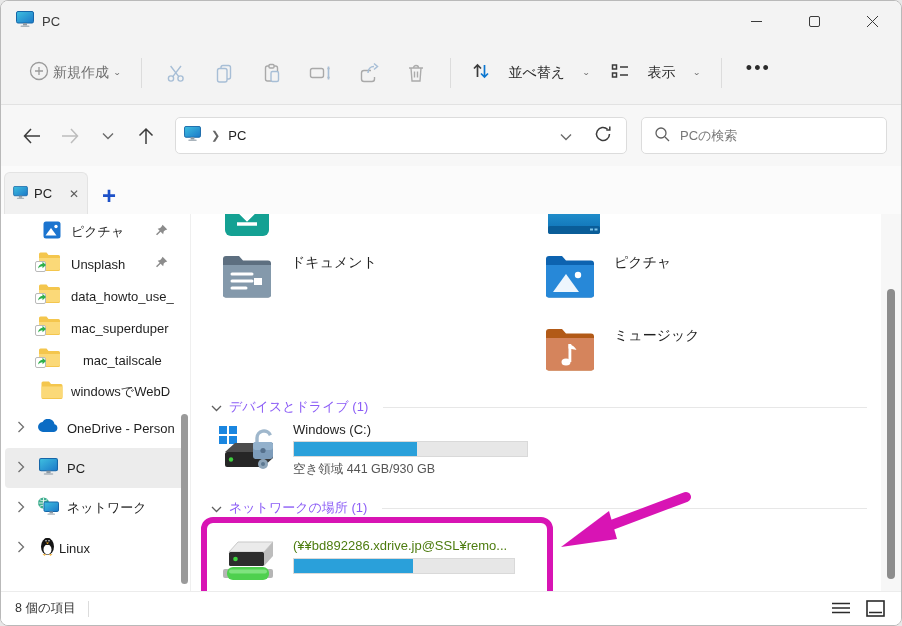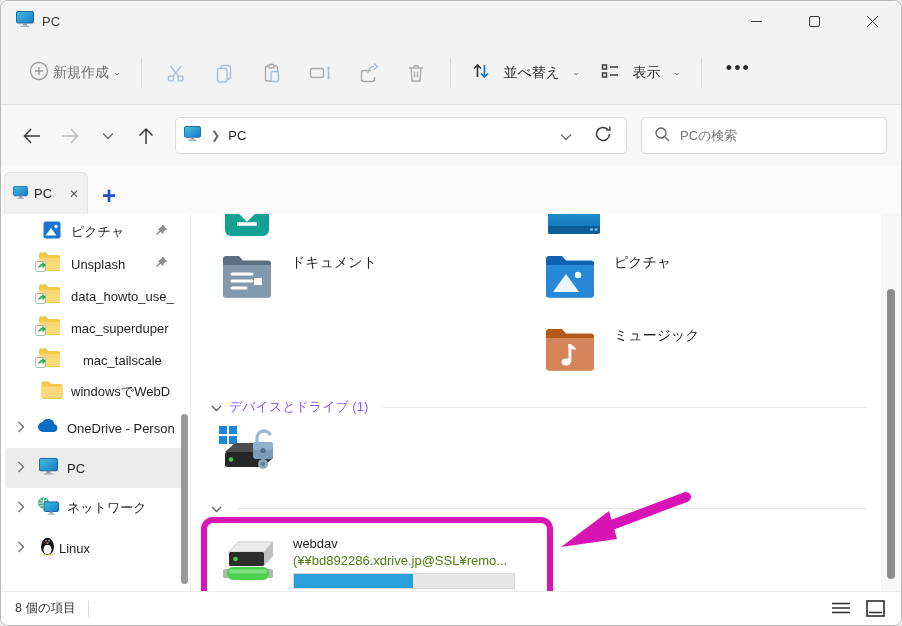--- a/index.html
+++ b/index.html
@@ -11,21 +11,21 @@
   .titlebar .app-icon { margin-left:15px; }
   .titlebar .title { margin-left:8px; font-size:13px; color:#3a3a3a; }
   .win-controls { margin-left:auto; display:flex; height:100%; }
   .win-btn { width:58px; height:100%; display:flex; align-items:center; justify-content:center; cursor:default; }
 
   
   .toolbar { height:64px; background:#f3f3f3; border-bottom:1px solid #e2e2e2; display:flex; align-items:center; flex:0 0 auto; padding:0 18px; }
   .tb-btn { display:flex; align-items:center; gap:4px; padding:8px 10px; border-radius:5px; color:#707070; font-size:14px; }
   .tb-icon-btn { width:48px; height:40px; display:flex; align-items:center; justify-content:center; border-radius:5px; }
   .tb-sep { width:1px; height:30px; background:#dcdcdc; margin:0 10px; }
-  .tb-label-btn { display:flex; align-items:center; gap:12px; padding:8px 10px; border-radius:5px; font-size:14px; color:#2b2b2b;justify-content:center; }
+  .tb-label-btn { display:flex; align-items:center; gap:17px; padding:8px 10px; border-radius:5px; font-size:14px; color:#2b2b2b;justify-content:center; }
   .chev { font-size:10px; color:#6e6e6e; transform:scaleY(.8); }
   .more-dots { font-size:18px; letter-spacing:2px; color:#2b2b2b; padding:0 14px 8px 14px; }
 
   
   .navrow { height:61px; background:#f7f7f7; display:flex; align-items:center; flex:0 0 auto; padding:0 12px; }
   .nav-btn { width:38px; height:36px; display:flex; align-items:center; justify-content:center; border-radius:5px; }
   .addressbar { height:37px; background:#fff; border:1px solid #dcdcdc; border-radius:5px; display:flex; align-items:center; margin-left:10px; width:452px; padding:0 8px; }
   .addressbar .crumb-text { font-size:13px; color:#222; margin-left:8px; }
   .crumb-sep { color:#666; font-size:11px; margin-left:10px; }
   .addr-right { margin-left:auto; display:flex; align-items:center; gap:22px; padding-right:6px; }
@@ -476,43 +476,50 @@
           <rect x="8" y="30" width="38" height="15" rx="2" fill="#262626"></rect>
           <path d="M46 45 L56 36 L56 21 L46 30 Z" fill="#383838"></path>
           <circle cx="14" cy="37.5" r="2.2" fill="#3ecf3e"></circle>
           <path d="M40 20 v-4 a7 7 0 0 1 13.4 -2.8" fill="none" stroke="#9fb7cc" stroke-width="3.4"></path>
           <rect x="36" y="20" width="20" height="17" rx="3" fill="#7d9cba"></rect>
           <rect x="36" y="20" width="20" height="8" rx="3" fill="#93b1cc"></rect>
           <circle cx="46" cy="28.5" r="2.6" fill="#55708c"></circle>
           <circle cx="46" cy="42" r="5" fill="#8fa6ba"></circle>
             <circle cx="46" cy="42" r="2" fill="#5c7890"></circle>
         </svg>
+        <div>
+          <div class="drive-name">Windows (C:)</div>
+          <div class="cap-bar">
+              <div class="cap-fill" style="width: 53%;"></div>
+            </div>
+          <div class="drive-sub">空き領域 441 GB/930 GB</div>
+        </div>
       </div>
 
       <div class="section-hdr" style="top:285px">
         <span><svg width="11" height="7" viewBox="0 0 11 7">
               <path d="M1 1 L5.5 5.5 L10 1" fill="none" stroke="#5f5f5f" stroke-width="1.3"></path>
             </svg></span>
+        <span class="sec-title">ネットワークの場所 (1)</span>
         <span class="sec-line"></span>
       </div>
 
       <div class="highlight-box">
         <div class="drive-tile" style="position:static">
           <svg width="58" height="54" viewBox="0 0 58 54">
             <path d="M8 16 L17 6 L52 6 L43 16 Z" fill="#ebebeb" stroke="#c9c9c9" stroke-width="1"></path>
             <rect x="8" y="16" width="35" height="14" rx="1.5" fill="#2d2d2d"></rect>
             <path d="M43 30 L52 20 L52 6 L43 16 Z" fill="#bdbdbd"></path>
             <circle cx="14.5" cy="23" r="2.3" fill="#3ed43e"></circle>
             <rect x="2" y="33" width="8" height="9" rx="2" fill="#b5b5b5"></rect>
             <rect x="44" y="33" width="8" height="9" rx="2" fill="#b5b5b5"></rect>
             <rect x="6" y="31" width="42" height="13" rx="6" fill="#4ed04e"></rect>
             <rect x="8" y="33.5" width="38" height="4" rx="2" fill="#7fe37f"></rect>
           </svg>
           <div>
-            <div class="drive-name">webdav</div>
             <div class="net-path">(¥¥bd892286.xdrive.jp@SSL¥remo...</div>
             <div class="cap-bar" style="width:222px;margin-top:5px">
                 <div class="cap-fill" style="width: 54%;"></div>
               </div>
           </div>
         </div>
       </div>
 
       <svg class="annot-arrow" width="152" height="74" viewBox="0 0 152 74">
         <line x1="137" y1="10" x2="52" y2="42" stroke="#d814b4" stroke-width="10" stroke-linecap="round"></line>

